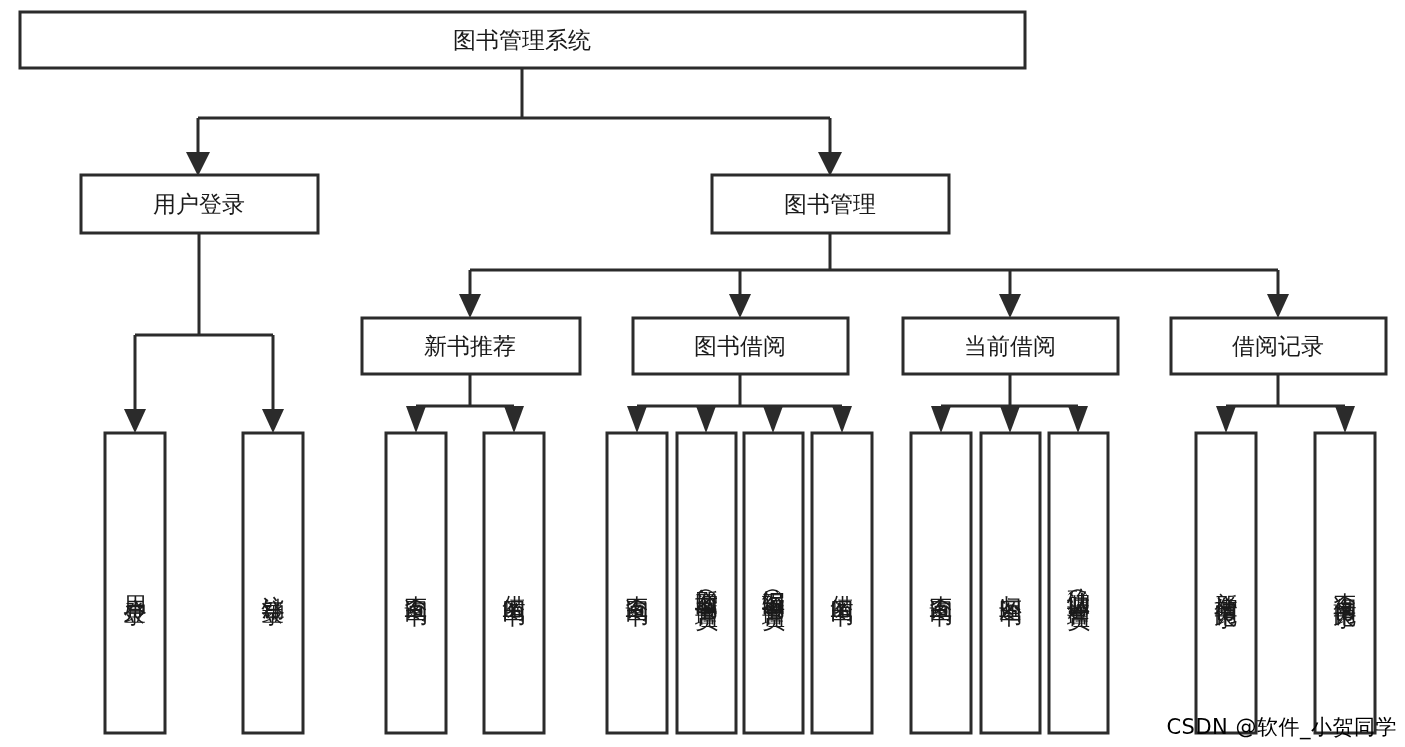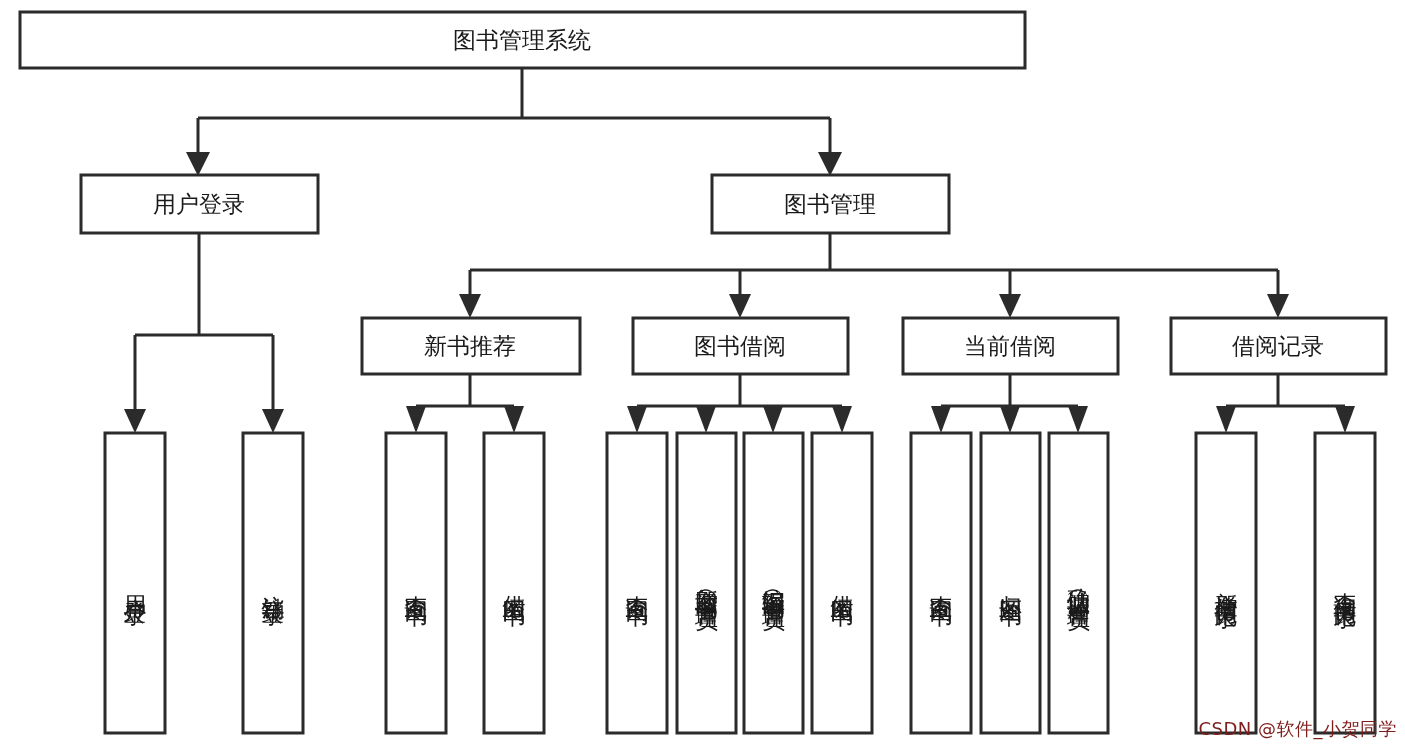--- a/index.html
+++ b/index.html
@@ -62,22 +62,22 @@
     display: flex;
     align-items: center;
     justify-content: center;
     pointer-events: none;
   }
   .watermark {
     position: absolute;
     right: 8px;
     bottom: 6px;
     font-family: "DejaVu Sans", "Liberation Sans", sans-serif;
-    font-size: 18px;
-    color: #7f1d1d;
+    font-size: 21px;
+    color: #000000;
     white-space: nowrap;
     letter-spacing: 0.5px;
   }
 </style>
 </head>
 <body>
 
 <div id="stage">
 
   <svg id="diagram" viewBox="0 0 1405 747">

